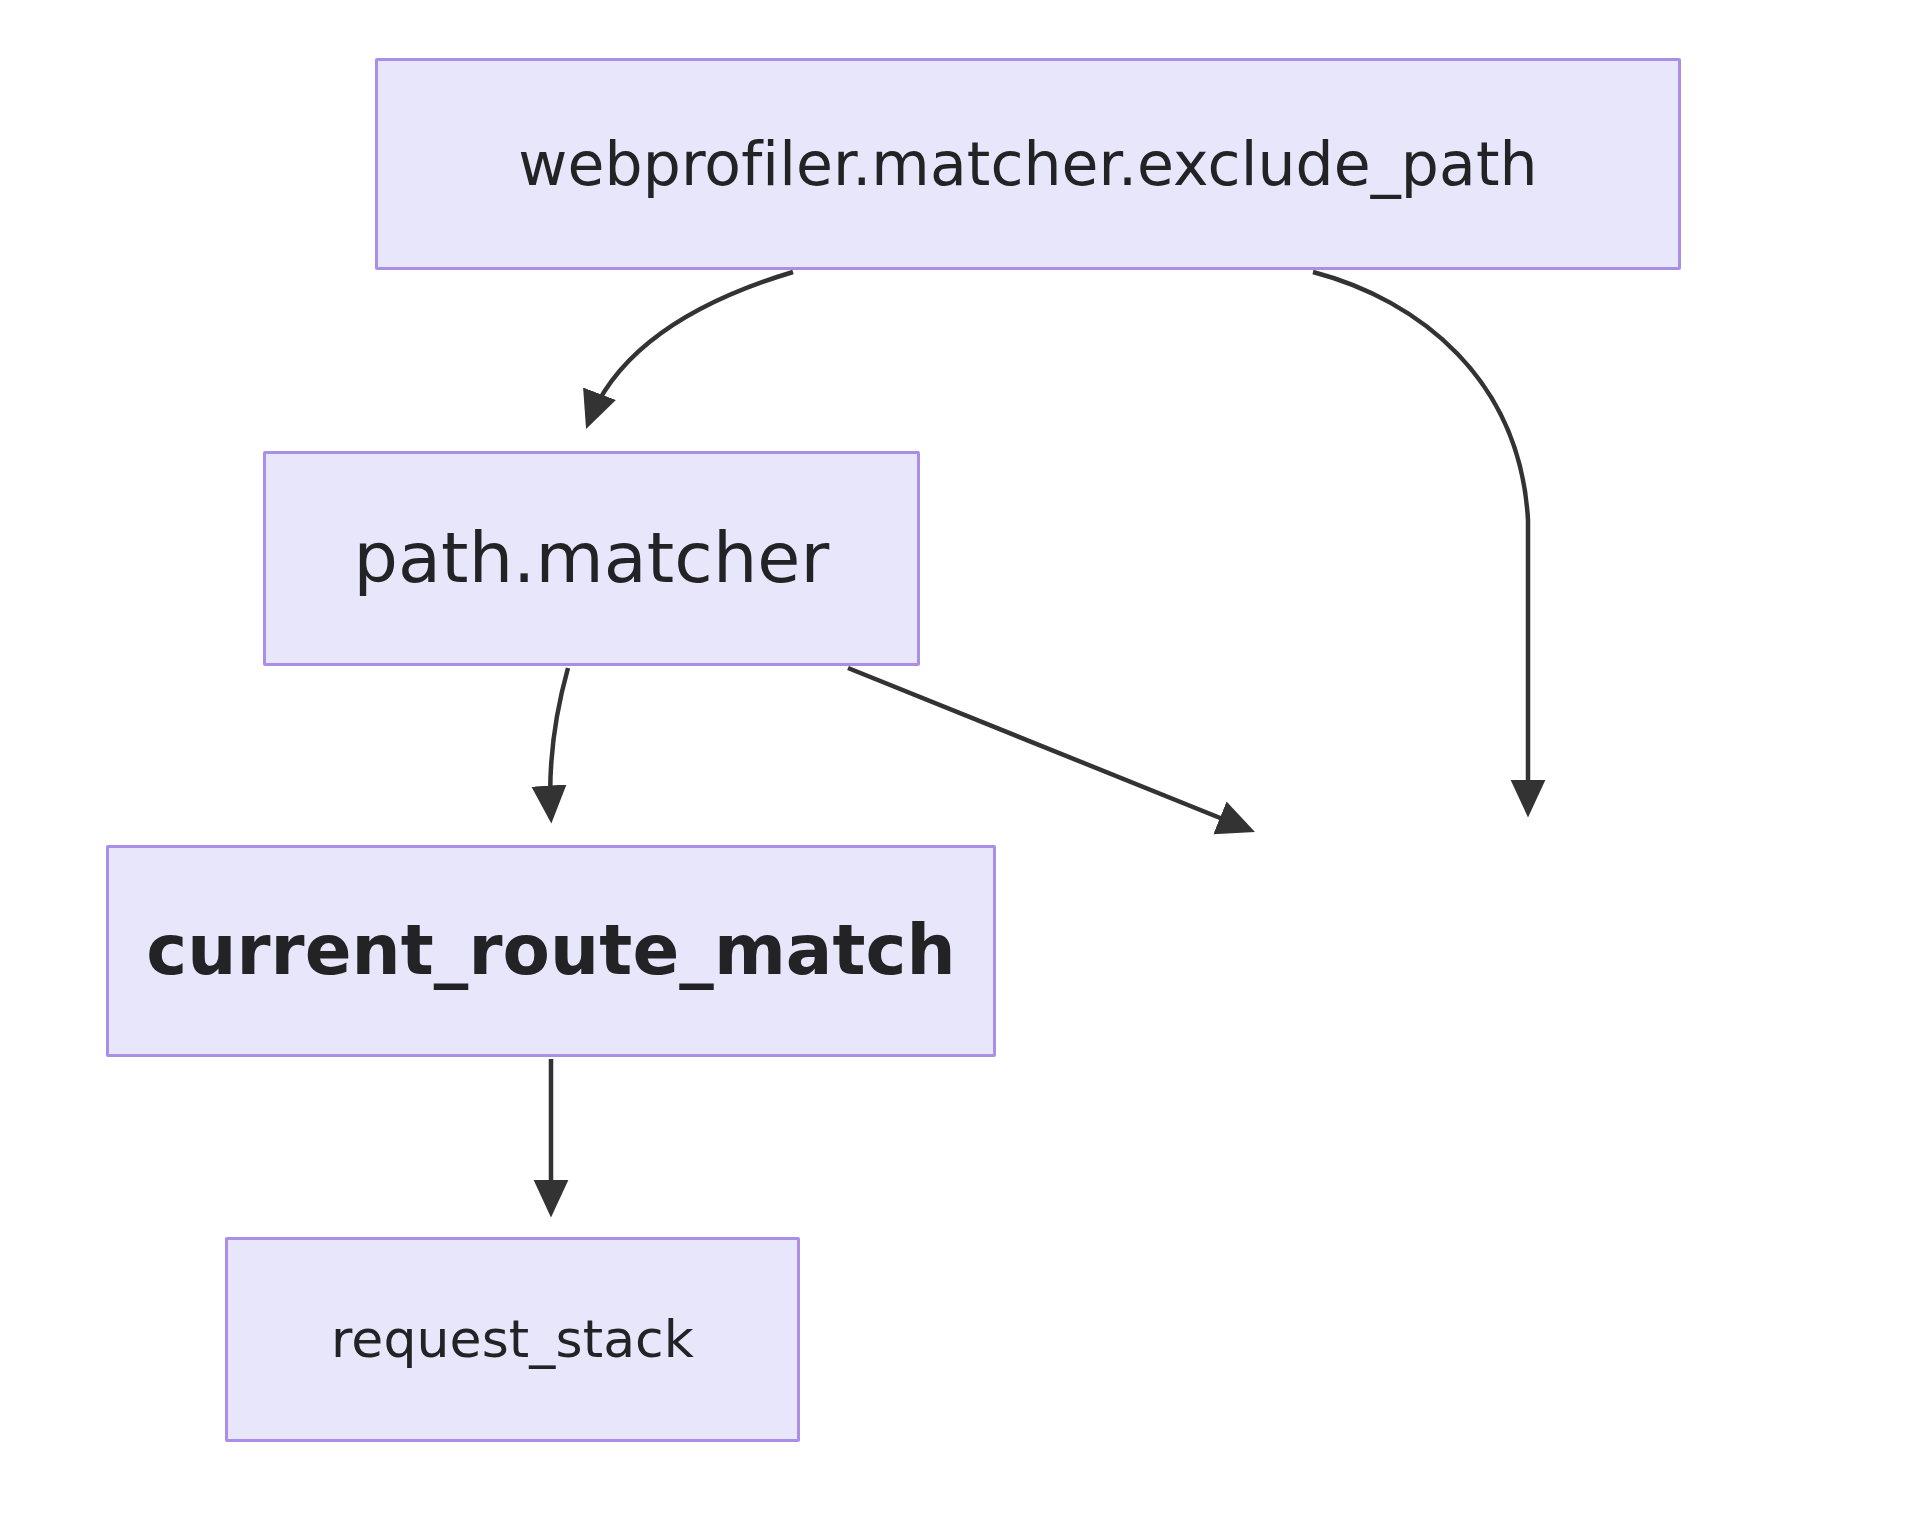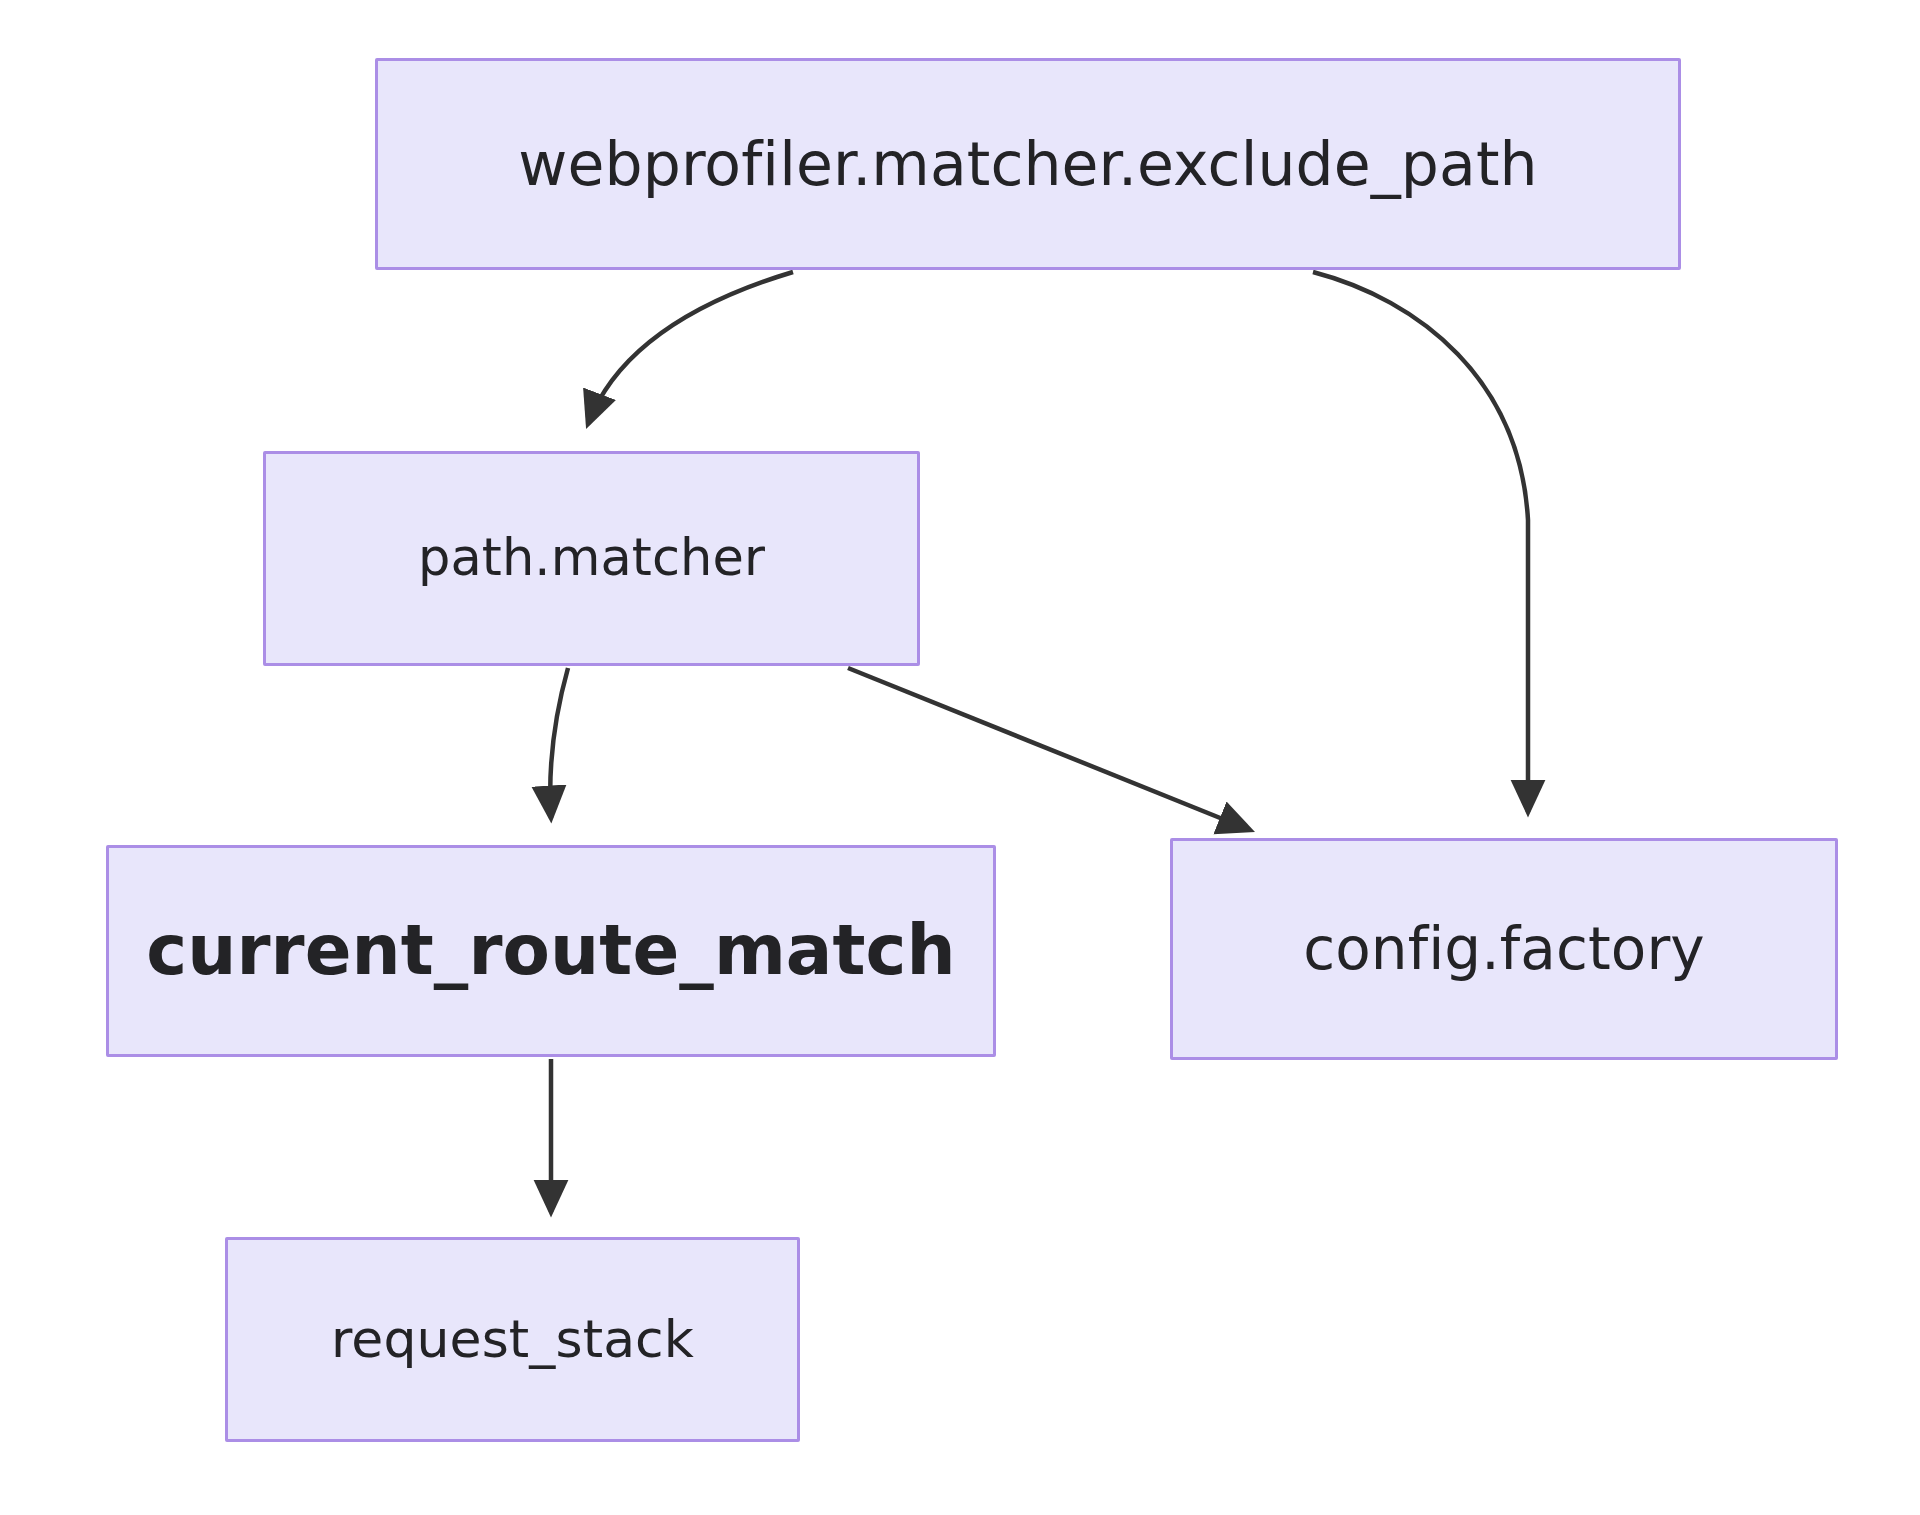--- a/index.html
+++ b/index.html
@@ -46,21 +46,21 @@
   }
   
   #node-webprofiler-matcher-exclude-path {
     left: 375px;  top: 58px;   width: 1306px; height: 212px;
   }
   #node-webprofiler-matcher-exclude-path .node-label { font-size: 60px; }
 
   #node-path-matcher {
     left: 263px;  top: 451px;  width: 657px;  height: 215px;
   }
-  #node-path-matcher .node-label { font-size: 51px; }
+  #node-path-matcher .node-label { font-size: 70px; }
 
   #node-current-route-match {
     left: 106px;  top: 845px;  width: 890px;  height: 212px;
   }
   #node-current-route-match .node-label { font-size: 69px; font-weight: bold; }
 
   #node-config-factory {
     left: 1170px; top: 838px;  width: 668px;  height: 222px;
   }
   #node-config-factory .node-label { font-size: 58px; }
@@ -98,21 +98,18 @@
   </div>
 
   <div class="node" id="node-path-matcher">
     <span class="node-label">path.matcher</span>
   </div>
 
   <div class="node" id="node-current-route-match">
     <span class="node-label">current_route_match</span>
   </div>
 
-  <div class="node" id="node-config-factory">
-    <span class="node-label">config.factory</span>
-  </div>
 
   <div class="node" id="node-request-stack">
     <span class="node-label">request_stack</span>
   </div>
 
 </div>
 
 </body></html>

